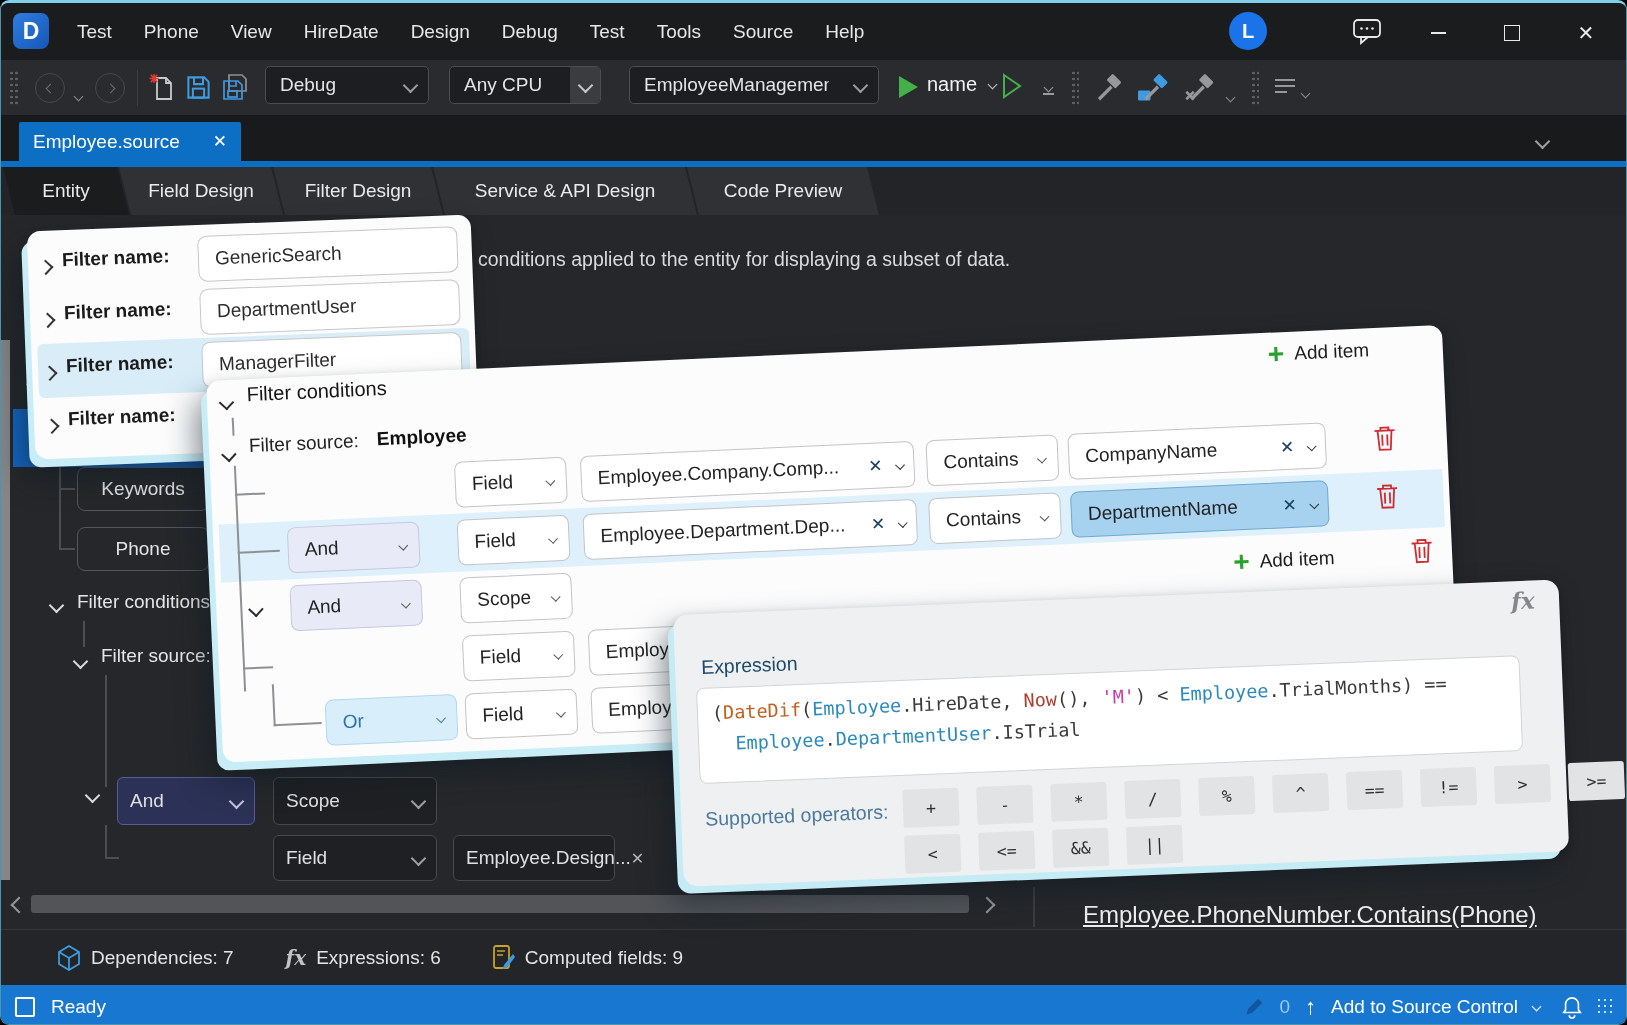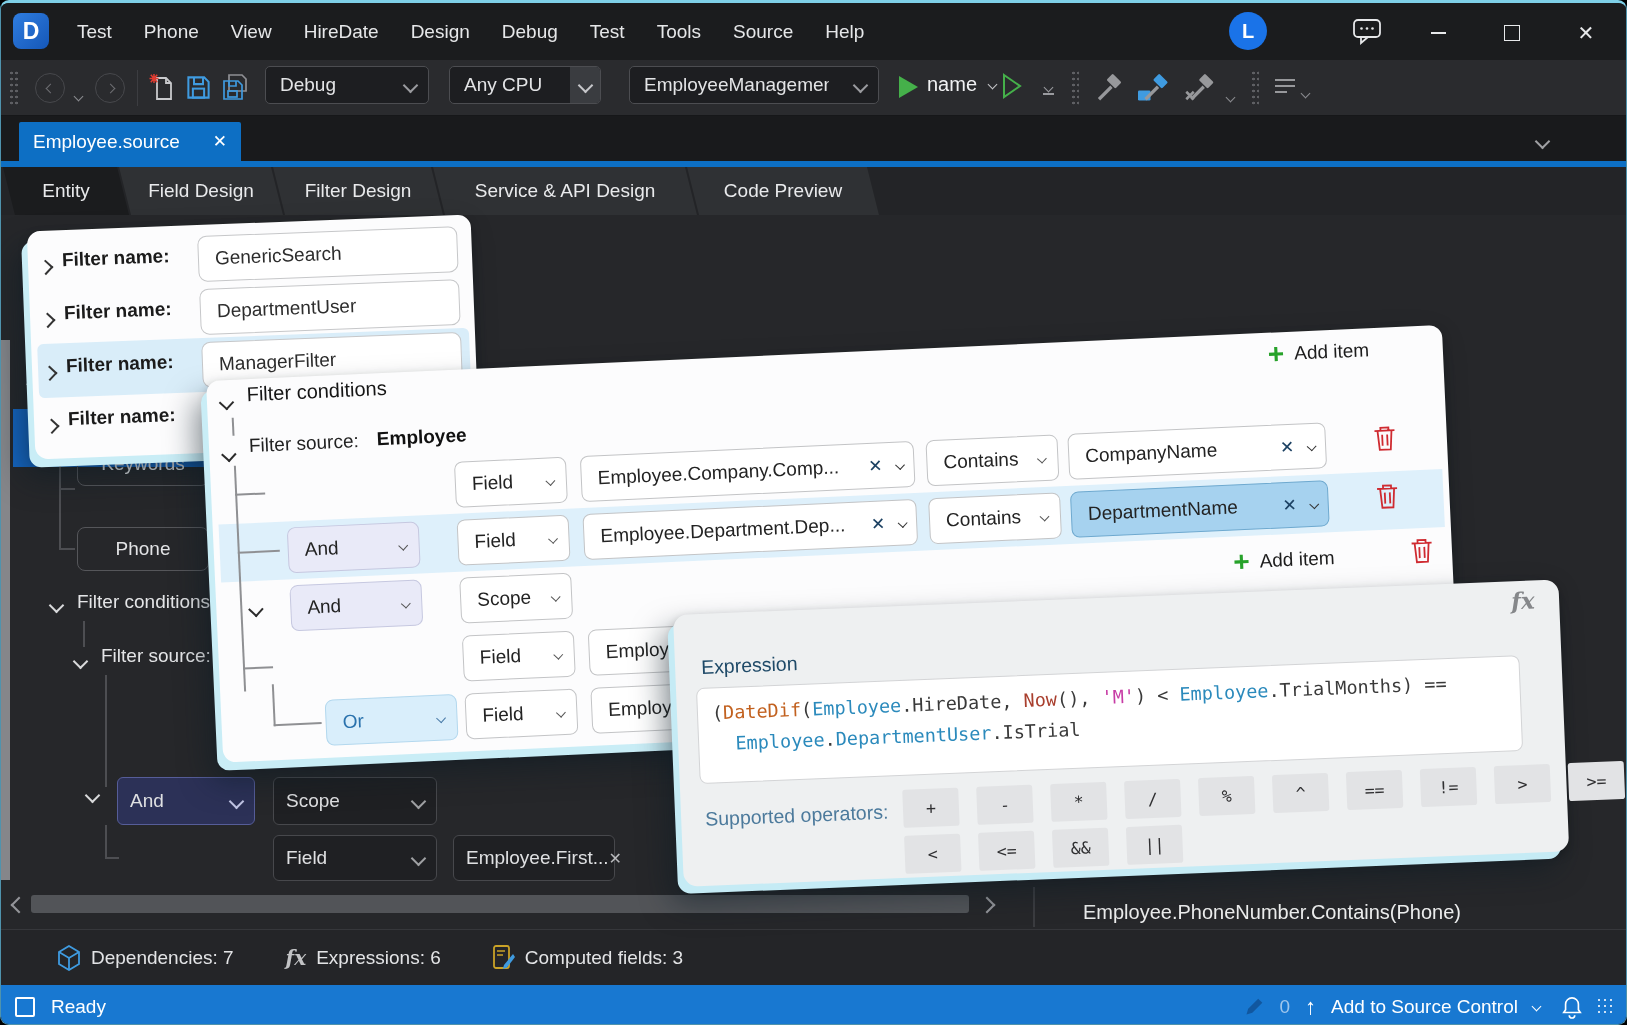--- a/index.html
+++ b/index.html
@@ -258,27 +258,28 @@
   <div class="dtab" style="left:278px;width:158px;">
       <span>Filter Design</span>
     </div>
   <div class="dtab" style="left:438px;width:252px;">
       <span>Service &amp; API Design</span>
     </div>
   <div class="dtab" style="left:692px;width:180px;">
       <span>Code Preview</span>
     </div>
 
+  <div class="abs txt" style="left:477px;top:245px;color:#d9dadc;font-size:19.5px;">conditions applied to the entity for displaying a subset of data.</div>
   <div class="abs lstrip" style="left:0;top:337px;width:9px;height:540px;"></div>
   <div class="abs" style="left:20px;top:366px;color:#c9cacd;"><span class="cv r" style="width:11px;height:11px;"></span></div>
   <div class="abs" style="left:12px;top:406px;width:198px;height:58px;background:#1565c0;"></div>
   <div class="abs tld" style="left:58px;top:430px;width:2px;height:116px;"></div>
   <div class="abs tld" style="left:58px;top:485px;width:16px;height:2px;"></div>
   <div class="abs tld" style="left:58px;top:545px;width:16px;height:2px;"></div>
-  <div class="abs bgbox" style="left:76px;top:439px;width:132px;height:44px;">Keywords</div>
+  <div class="abs bgbox" style="left:76px;top:464px;width:132px;height:44px;">Keywords</div>
   <div class="abs bgbox" style="left:76px;top:524px;width:132px;height:44px;">Phone</div>
   <div class="abs" style="left:50px;top:594px;color:#d8d9db;"><span class="cv"></span></div>
   <div class="abs txt" style="left:76px;top:588px;">Filter conditions</div>
   <div class="abs tld" style="left:82px;top:618px;width:2px;height:26px;"></div>
   <div class="abs" style="left:74px;top:650px;color:#d8d9db;"><span class="cv"></span></div>
   <div class="abs txt" style="left:100px;top:642px;">Filter source:</div>
   <div class="abs tld" style="left:104px;top:672px;width:2px;height:112px;"></div>
   <div class="abs" style="left:86px;top:784px;color:#d8d9db;"><span class="cv"></span></div>
   <div class="abs bgdd navy" style="left:116px;top:774px;width:138px;height:48px;">
     <span>And</span>
@@ -288,29 +289,29 @@
     <span>Scope</span>
       <span class="cv"></span>
   </div>
   <div class="abs tld" style="left:104px;top:822px;width:2px;height:34px;"></div>
   <div class="abs tld" style="left:104px;top:854px;width:14px;height:2px;"></div>
   <div class="abs bgdd" style="left:272px;top:832px;width:164px;height:46px;">
     <span>Field</span>
       <span class="cv"></span>
   </div>
   <div class="abs bgdd" style="left:452px;top:832px;width:162px;height:46px;">
-    <span>Employee.First...</span>
+    <span>Employee.Design...</span>
       <span style="color:#b8b9bc;font-size:16px;">✕</span>
   </div>
 
   <div class="abs" style="left:12px;top:894px;color:#94959a;"><span class="cv l" style="width:10px;height:10px;"></span></div>
   <div class="abs track" style="left:30px;top:892px;width:938px;height:18px;"></div>
   <div class="abs" style="left:980px;top:894px;color:#94959a;"><span class="cv r" style="width:10px;height:10px;"></span></div>
   <div class="abs" style="left:1032px;top:884px;width:2px;height:40px;background:#3b3c40;"></div>
-  <div class="abs txt" style="left:1082px;top:898px;font-size:20px;color:#eceded;">Employee.PhoneNumber.Contains(Phone)</div>
+  <div class="abs txt" style="left:1082px;top:898px;font-size:24px;color:#eceded;text-decoration:underline;">Employee.PhoneNumber.Contains(Phone)</div>
 
   <div class="panel" style="left:30px;top:220px;width:444px;height:228px;transform:rotate(-2.2deg);z-index:30;">
     <div class="hlband" style="left:6px;top:113px;width:432px;height:54px;"></div>
     <div class="abs" style="left:12px;top:28px;color:#333;"><span class="cv r"></span></div>
     <div class="abs plabel" style="left:34px;top:19px;">Filter name:</div>
     <input class="pinput" style="left: 170px; top: 11px; width: 260px;" readonly="" value="GenericSearch">
     <div class="abs" style="left:12px;top:81px;color:#333;"><span class="cv r"></span></div>
     <div class="abs plabel" style="left:34px;top:72px;">Filter name:</div>
     <input class="pinput" style="left: 170px; top: 64px; width: 260px;" readonly="" value="DepartmentUser">
     <div class="abs" style="left:12px;top:134px;color:#333;"><span class="cv r"></span></div>
@@ -474,21 +475,21 @@
     <div class="sitem">
       <span class="fx" style="color:#c2c3c5;font-size:20px;">fx</span>
       <span>Expressions: 6</span>
     </div>
     <div class="sitem">
       <svg width="22" height="26" viewBox="0 0 22 26" fill="none">
         <rect x="1" y="1" width="15" height="22" rx="2" stroke="#c9a227" stroke-width="1.8"></rect>
         <path d="M4 6h8M4 10h6" stroke="#c9a227" stroke-width="1.6"></path>
         <path d="M20 9L11 20l-1.2 4 4-1.2L22 12z" fill="#3f9be0"></path>
         </svg>
-      <span>Computed fields: 3</span>
+      <span>Computed fields: 9</span>
     </div>
   </div>
 
   <div class="abs bluebar">
     <span class="rdybox"></span>
     <span style="margin-left:16px;">Ready</span>
     <div class="bb-right">
       <svg width="20" height="20" viewBox="0 0 24 24">
         <path d="M3 21l2-7L17 2l5 5L10 19z" fill="#11579f"></path>
         </svg>

